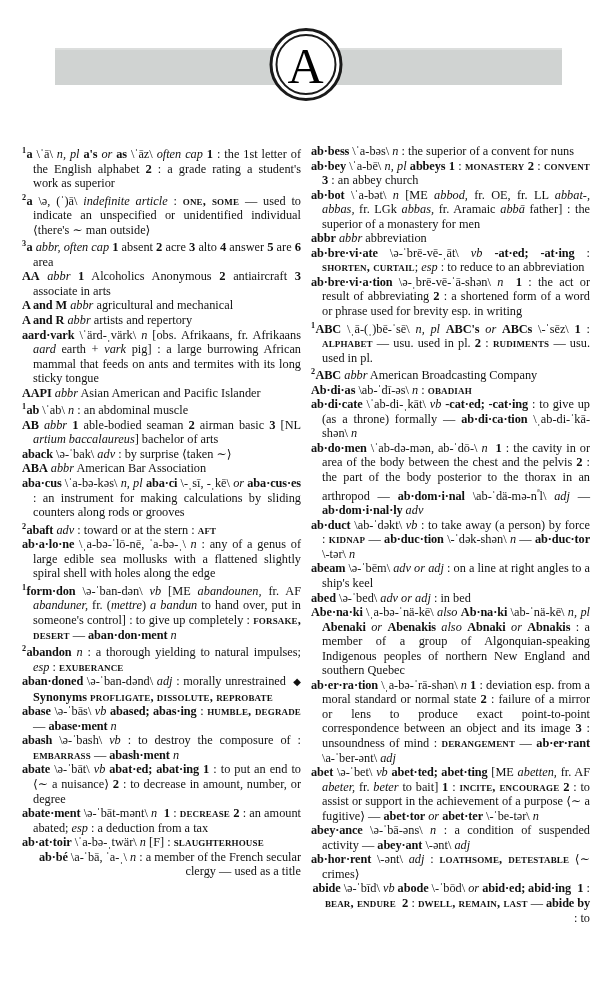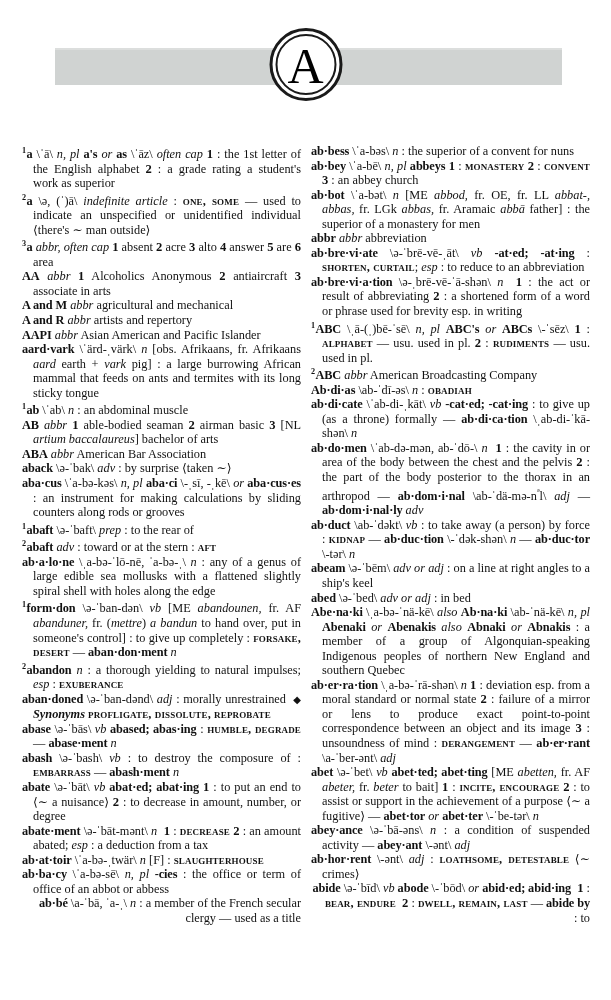--- a/index.html
+++ b/index.html
@@ -112,21 +112,20 @@
     vertical-align: 5px;
     font-weight: bold;
     margin-right: 0.4px;
   }
   .sense {
     font-weight: bold;
     font-size: 12.6px;
   }
   .syn {
     font-weight: bold;
-    font-style: italic;
   }
   .dia { font-size: 10px; }
 </style>
 </head>
 <body>
 
 <div class="page-header">
   <div class="header-band"></div>
   <div class="letter-badge">
     <div class="letter-badge-inner">
@@ -136,39 +135,37 @@
 </div>
 
 <div class="columns">
   <div class="col" id="col-0">
       <p class="entry"><sup class="sup">1</sup><b>a</b> \ˈā\ <i>n, pl</i> <b>a's</b> <i>or</i> <b>as</b> \ˈāz\ <i>often cap</i> <span class="sense">1</span> : the 1st letter of the English alphabet <span class="sense">2</span> : a grade rating a student's work as superior</p>
       <p class="entry"><sup class="sup">2</sup><b>a</b> \ə, (ˈ)ā\ <i>indefinite article</i> : <span class="sc">ONE, SOME</span> — used to indicate an unspecified or unidentified individual ⟨there's ∼ man outside⟩</p>
       <p class="entry"><sup class="sup">3</sup><b>a</b> <i>abbr, often cap</i> <span class="sense">1</span> absent <span class="sense">2</span> acre <span class="sense">3</span> alto <span class="sense">4</span> answer <span class="sense">5</span> are <span class="sense">6</span> area</p>
       <p class="entry"><b>AA</b> <i>abbr</i> <span class="sense">1</span> Alcoholics Anonymous <span class="sense">2</span> antiaircraft <span class="sense">3</span> associate in arts</p>
       <p class="entry"><b>A and M</b> <i>abbr</i> agricultural and mechanical</p>
       <p class="entry"><b>A and R</b> <i>abbr</i> artists and repertory</p>
+      <p class="entry"><b>aard·vark</b> \ˈärd-ˌvärk\ <i>n</i> [obs. Afrikaans, fr. Afrikaans <i>aard</i> earth + <i>vark</i> pig] : a large burrowing African mammal that feeds on ants and termites with its long sticky tongue</p>
       <p class="entry"><b>AAPI</b> <i>abbr</i> Asian American and Pacific Islander</p>
-      <p class="entry"><b>aard·vark</b> \ˈärd-ˌvärk\ <i>n</i> [obs. Afrikaans, fr. Afrikaans <i>aard</i> earth + <i>vark</i> pig] : a large burrowing African mammal that feeds on ants and termites with its long sticky tongue</p>
       <p class="entry"><sup class="sup">1</sup><b>ab</b> \ˈab\ <i>n</i> : an abdominal muscle</p>
       <p class="entry"><b>AB</b> <i>abbr</i> <span class="sense">1</span> able-bodied seaman <span class="sense">2</span> airman basic <span class="sense">3</span> [NL <i>artium baccalaureus</i>] bachelor of arts</p>
+      <p class="entry"><b>aback</b> \ə-ˈbak\ <i>adv</i> : by surprise ⟨taken ∼⟩</p>
       <p class="entry"><b>ABA</b> <i>abbr</i> American Bar Association</p>
-      <p class="entry"><b>aback</b> \ə-ˈbak\ <i>adv</i> : by surprise ⟨taken ∼⟩</p>
       <p class="entry"><b>aba·cus</b> \ˈa-bə-kəs\ <i>n, pl</i> <b>aba·ci</b> \-ˌsī, -ˌkē\ <i>or</i> <b>aba·cus·es</b> : an instrument for making calculations by sliding counters along rods or grooves</p>
-      <p class="entry"><sup class="sup">1</sup><b>abaft</b> \ə-ˈbaft\ <i>prep</i> : to the rear of</p>
       <p class="entry"><sup class="sup">2</sup><b>abaft</b> <i>adv</i> : toward or at the stern : <span class="sc">AFT</span></p>
       <p class="entry"><b>ab·a·lo·ne</b> \ˌa-bə-ˈlō-nē, ˈa-bə-ˌ\ <i>n</i> : any of a genus of large edible sea mollusks with a flattened slightly spiral shell with holes along the edge</p>
       <p class="entry"><sup class="sup">1</sup><b>form·don</b> \ə-ˈban-dən\ <i>vb</i> [ME <i>abandounen,</i> fr. AF <i>abanduner,</i> fr. (<i>mettre</i>) <i>a bandun</i> to hand over, put in someone's control] : to give up completely : <span class="sc">FORSAKE, DESERT</span> — <b>aban·don·ment</b> <i>n</i></p>
       <p class="entry"><sup class="sup">2</sup><b>abandon</b> <i>n</i> : a thorough yielding to natural impulses; <i>esp</i> : <span class="sc">EXUBERANCE</span></p>
       <p class="entry"><b>aban·doned</b> \ə-ˈban-dənd\ <i>adj</i> : morally unrestrained &nbsp;<span class="dia">◆</span> <span class="syn">Synonyms</span> <span class="sc">PROFLIGATE, DISSOLUTE, REPROBATE</span></p>
       <p class="entry"><b>abase</b> \ə-ˈbās\ <i>vb</i> <b>abased; abas·ing</b> : <span class="sc">HUMBLE, DEGRADE</span> — <b>abase·ment</b> <i>n</i></p>
       <p class="entry"><b>abash</b> \ə-ˈbash\ <i>vb</i> : to destroy the composure of : <span class="sc">EMBARRASS</span> — <b>abash·ment</b> <i>n</i></p>
       <p class="entry"><b>abate</b> \ə-ˈbāt\ <i>vb</i> <b>abat·ed; abat·ing</b> <span class="sense">1</span> : to put an end to ⟨∼ a nuisance⟩ <span class="sense">2</span> : to decrease in amount, number, or degree</p>
       <p class="entry"><b>abate·ment</b> \ə-ˈbāt-mənt\ <i>n</i> &nbsp;<span class="sense">1</span> : <span class="sc">DECREASE</span> <span class="sense">2</span> : an amount abated; <i>esp</i> : a deduction from a tax</p>
       <p class="entry"><b>ab·at·toir</b> \ˈa-bə-ˌtwär\ <i>n</i> [F] : <span class="sc">SLAUGHTERHOUSE</span></p>
-      <p class="entry"><b>ab·ba·cy</b> \ˈa-bə-sē\ <i>n, pl</i> <b>-cies</b> : the office or term of office of an abbot or abbess</p>
       <p class="entry"><b>ab·bé</b> \a-ˈbā, ˈa-ˌ\ <i>n</i> : a member of the French secular clergy — used as a title</p>
     </div>
   <div class="col" id="col-1">
       <p class="entry"><b>ab·bess</b> \ˈa-bəs\ <i>n</i> : the superior of a convent for nuns</p>
       <p class="entry"><b>ab·bey</b> \ˈa-bē\ <i>n, pl</i> <b>abbeys</b> <span class="sense">1</span> : <span class="sc">MONASTERY</span> <span class="sense">2</span> : <span class="sc">CONVENT</span> <span class="sense">3</span> : an abbey church</p>
       <p class="entry"><b>ab·bot</b> \ˈa-bət\ <i>n</i> [ME <i>abbod,</i> fr. OE, fr. LL <i>abbat-, abbas,</i> fr. LGk <i>abbas,</i> fr. Aramaic <i>abbā</i> father] : the superior of a monastery for men</p>
       <p class="entry"><b>abbr</b> <i>abbr</i> abbreviation</p>
       <p class="entry"><b>ab·bre·vi·ate</b> \ə-ˈbrē-vē-ˌāt\ <i>vb</i> <b>-at·ed; -at·ing</b> : <span class="sc">SHORTEN, CURTAIL</span>; <i>esp</i> : to reduce to an abbreviation</p>
       <p class="entry"><b>ab·bre·vi·a·tion</b> \ə-ˌbrē-vē-ˈā-shən\ <i>n</i> &nbsp;<span class="sense">1</span> : the act or result of abbreviating <span class="sense">2</span> : a shortened form of a word or phrase used for brevity esp. in writing</p>
       <p class="entry"><sup class="sup">1</sup><b>ABC</b> \ˌā-(ˌ)bē-ˈsē\ <i>n, pl</i> <b>ABC's</b> <i>or</i> <b>ABCs</b> \-ˈsēz\ <span class="sense">1</span> : <span class="sc">ALPHABET</span> — usu. used in pl. <span class="sense">2</span> : <span class="sc">RUDIMENTS</span> — usu. used in pl.</p>

